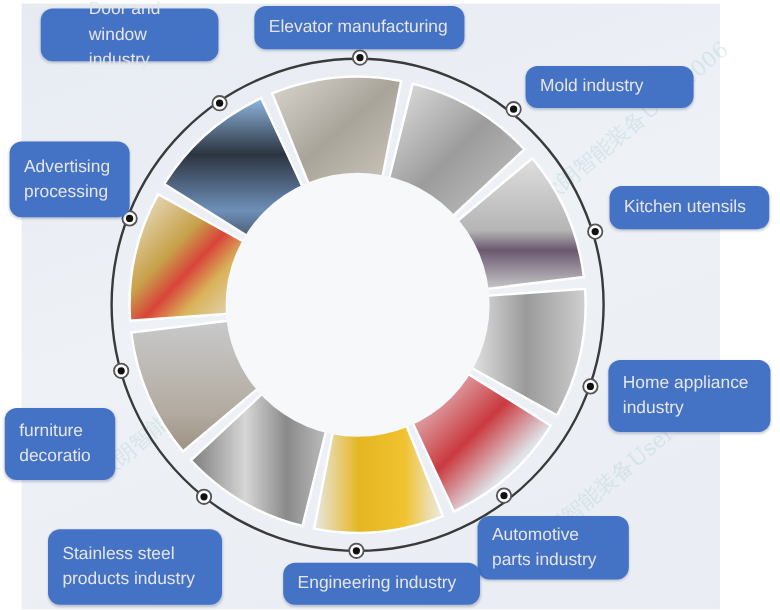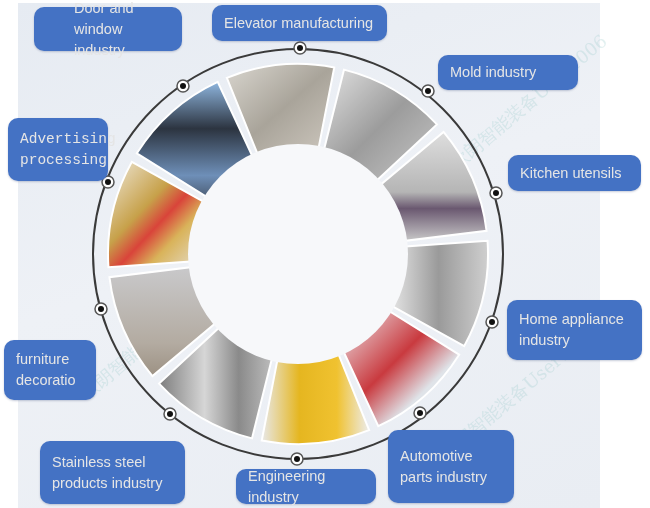--- a/index.html
+++ b/index.html
@@ -167,33 +167,33 @@
 
 <div class="label" style="left:212px; top:5px; width:175px; height:36px; padding-top:6px; padding-bottom:6px;">
   <span>Elevator manufacturing</span>
 </div>
 <div class="label" style="left:34px; top:7px; width:148px; height:44px;padding-left:40px;">
   <span>Door and window industry</span>
 </div>
 <div class="label" style="left:438px; top:55px; width:140px; height:35px; padding-top:6px; padding-bottom:6px;text-align:right;">
   <span>Mold industry</span>
 </div>
-<div class="label" style="left:8px; top:118px; width:100px; height:63px;font-family:Liberation Mono, monospace;">
+<div class="label" style="left:8px; top:118px; width:100px; height:63px;">
   <span>Advertising processing</span>
 </div>
 <div class="label" style="left:508px; top:155px; width:133px; height:36px; padding-top:6px; padding-bottom:6px;">
   <span>Kitchen utensils</span>
 </div>
 <div class="label" style="left:4px; top:296px; width:92px; height:60px;margin-top:44px;">
   <span>furniture decoratio</span>
 </div>
 <div class="label" style="left:507px; top:300px; width:135px; height:60px;align-items:flex-end;">
   <span>Home appliance industry</span>
 </div>
 <div class="label" style="left:40px; top:441px; width:145px; height:63px;">
   <span>Stainless steel products industry</span>
 </div>
-<div class="label" style="left:388px; top:430px; width:126px; height:73px;">
+<div class="label" style="left:398px; top:430px; width:126px; height:53px;">
   <span>Automotive parts industry</span>
 </div>
-<div class="label" style="left:236px; top:469px; width:140px; height:35px; padding-top:6px; padding-bottom:6px;">
+<div class="label" style="left:236px; top:469px; width:164px; height:35px; padding-top:6px; padding-bottom:6px;">
   <span>Engineering industry</span>
 </div>
 
 </body></html>

